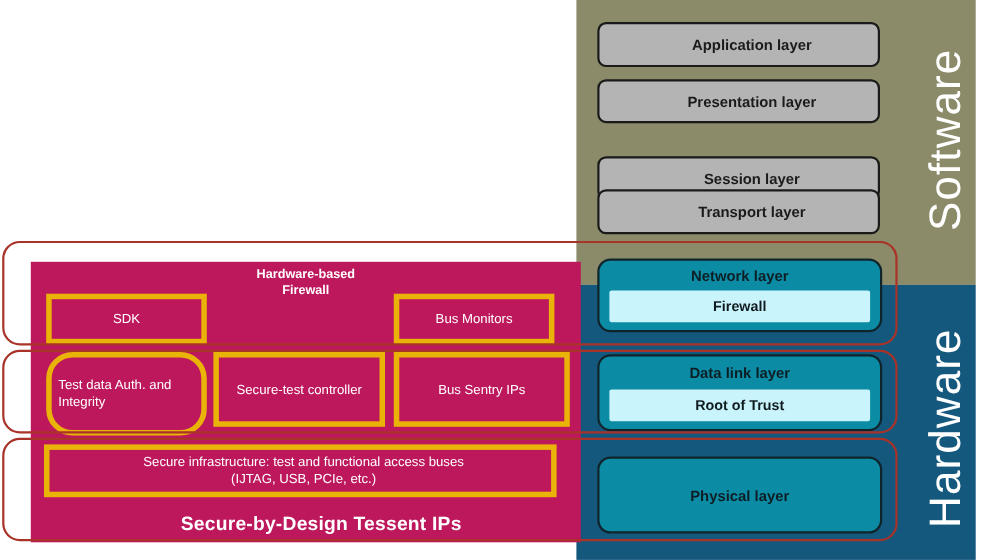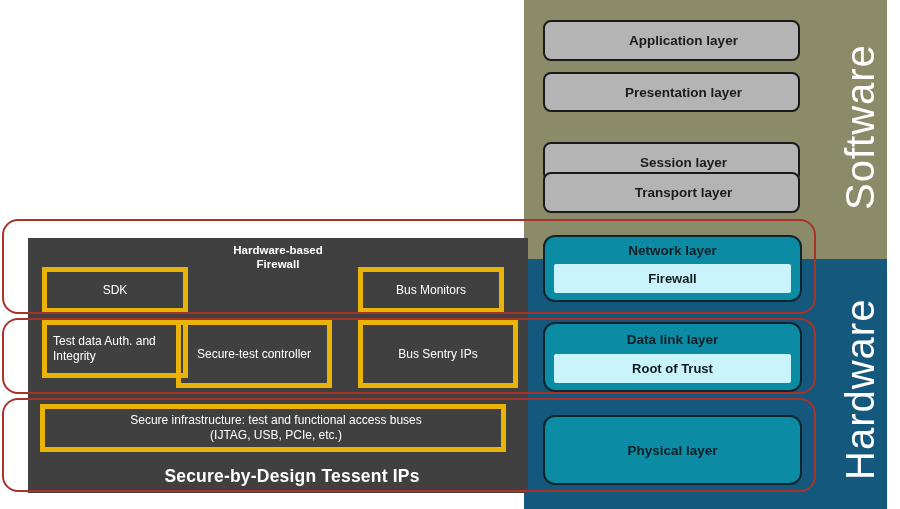--- a/index.html
+++ b/index.html
@@ -57,36 +57,36 @@
   .osi-teal .security-ip{
     margin:0 9px 7px 9px;height:29px;flex:0 0 auto;
     background:#c9f4fb;border-radius:2px;
     display:flex;align-items:center;justify-content:center;
     font-size:13px;font-weight:bold;color:#101b1f;
   }
 
   
   .tessent-box{
     position:absolute;left:28px;top:238px;width:500px;height:255px;
-    background:#404040;color:#ffffff;
+    background:#be185d;color:#ffffff;
   }
   .fw-label{
     position:absolute;left:0;top:6px;width:100%;
     text-align:center;font-size:11.5px;font-weight:bold;line-height:1.2;
   }
   .sub-box{
     position:absolute;border:5px solid #eab308;
     display:flex;align-items:center;justify-content:center;
     text-align:left;font-size:12px;font-weight:normal;line-height:1.25;
     padding:2px 6px;
   }
   .sub-box.sdk{left:14px;top:29px;width:146px;height:46px;}
   .sub-box.bus-monitors{left:330px;top:29px;width:146px;height:46px;}
-  .sub-box.test-data{left:14px;top:82px;width:146px;height:58px;}
-  .sub-box.secure-test{left:148px;top:82px;width:156px;height:68px;}
+  .sub-box.test-data{left:14px;top:82px;width:146px;height:76px;border-radius:24px;}
+  .sub-box.secure-test{left:166px;top:82px;width:156px;height:68px;}
   .sub-box.bus-sentry{left:330px;top:82px;width:160px;height:68px;}
   .sub-box.infra{left:12px;top:166px;width:466px;height:48px;flex-direction:column;padding-left:12px;}
   .infra .line{display:block;}
   .tessent-title{
     position:absolute;left:0;top:228px;width:100%;
     text-align:center;font-size:17.5px;font-weight:bold;letter-spacing:.2px;padding-left:28px;
   }
 
   
   .map-outline{

